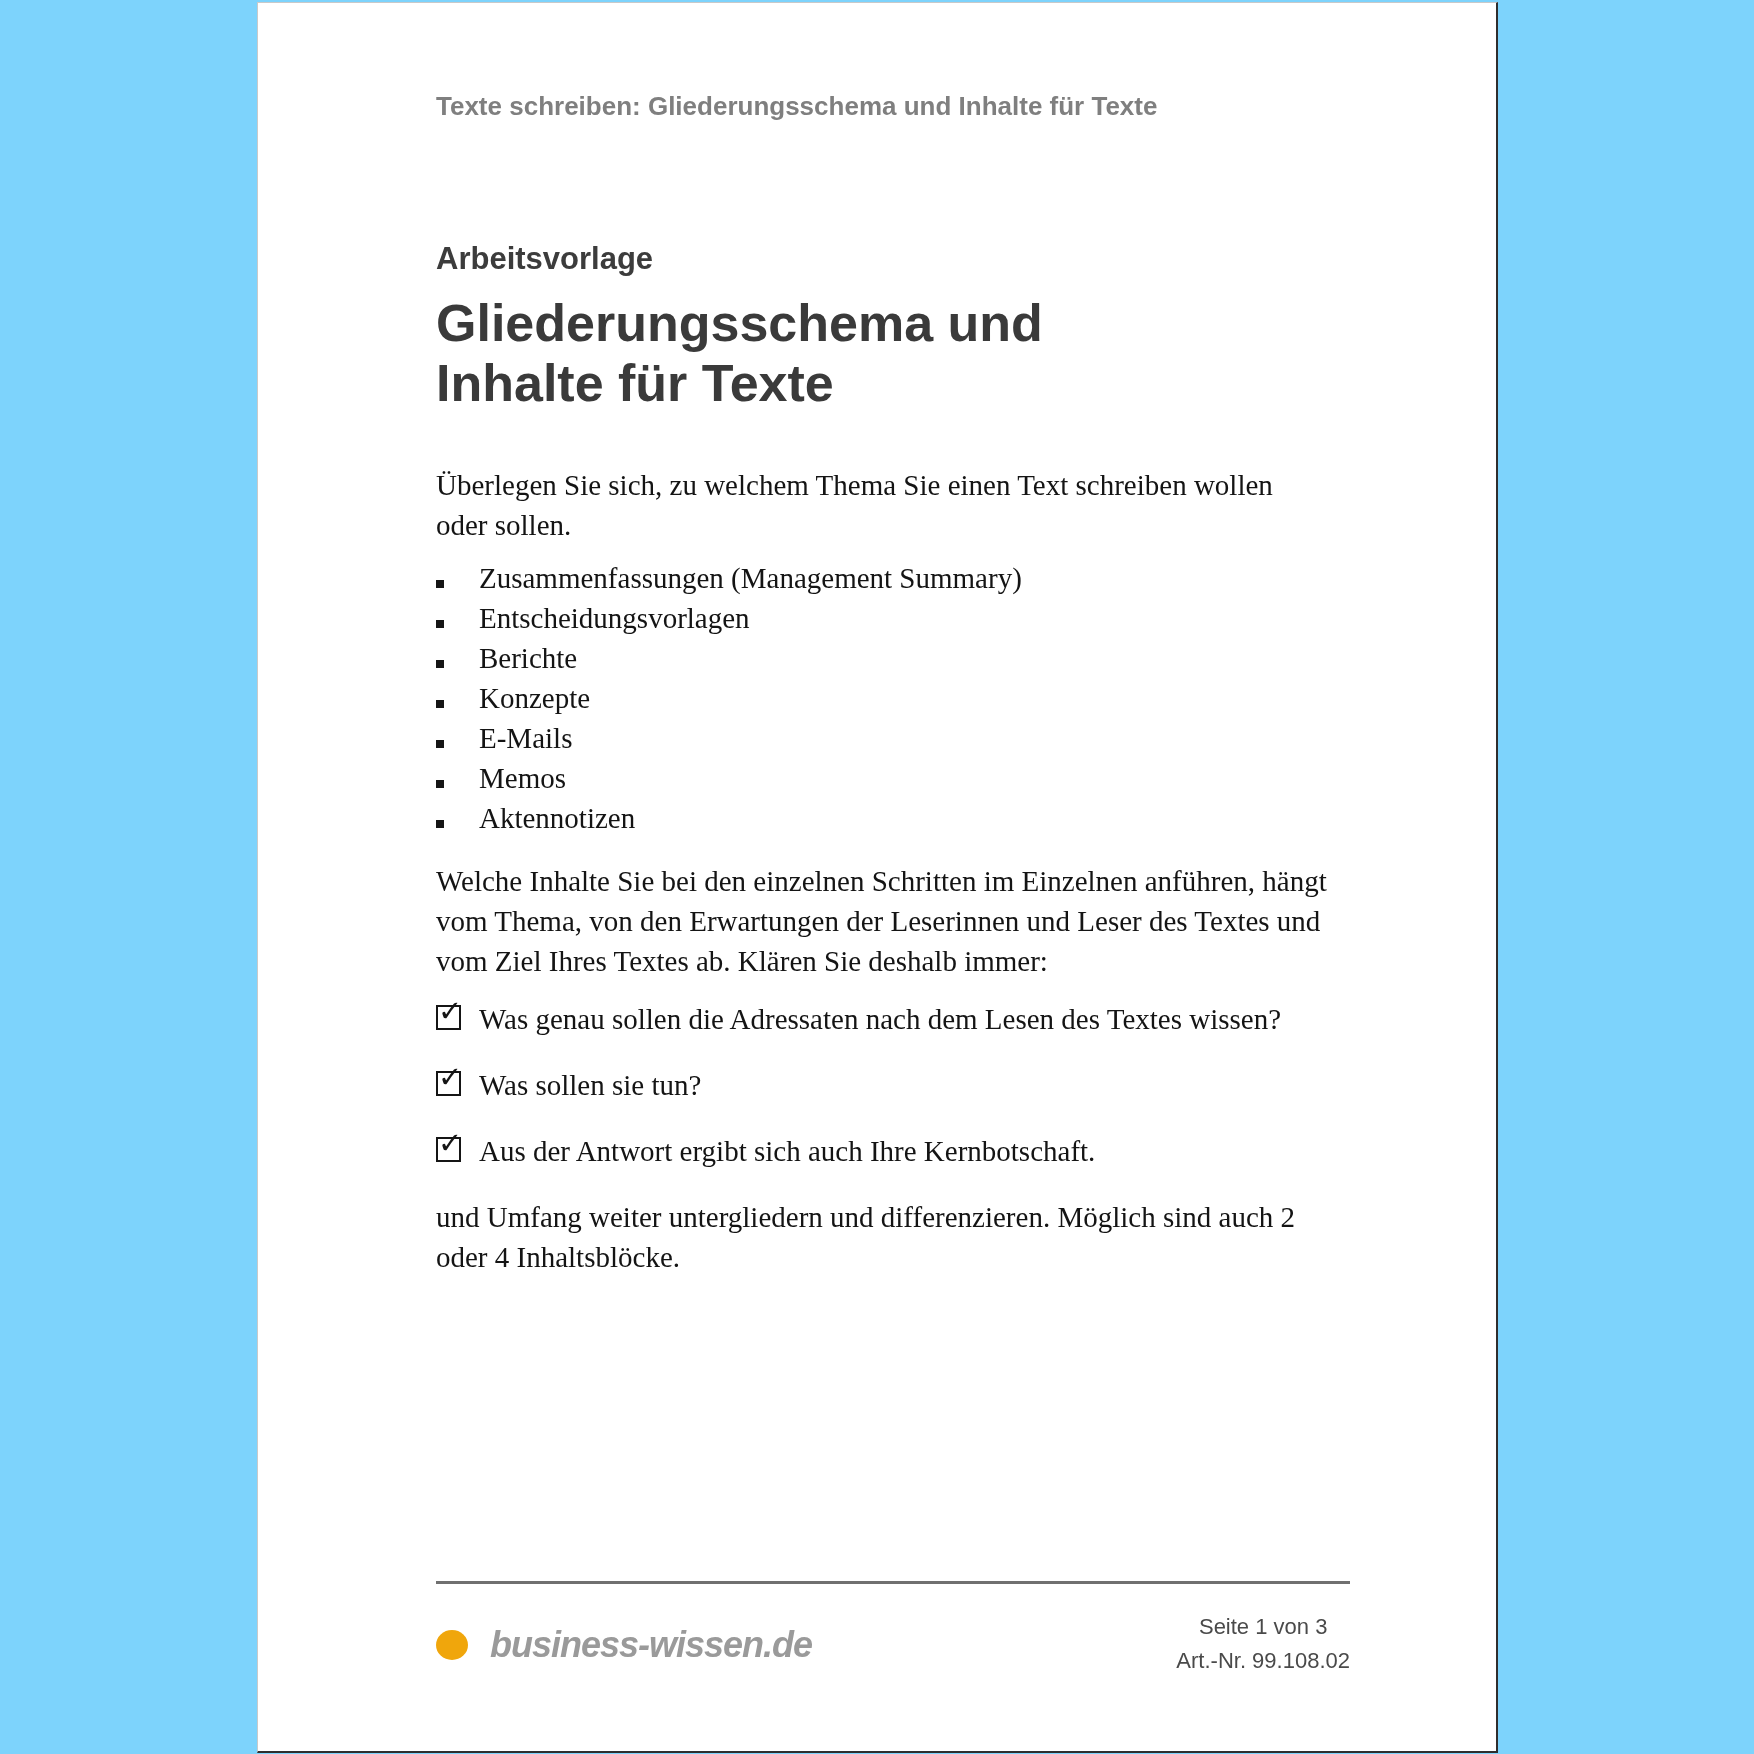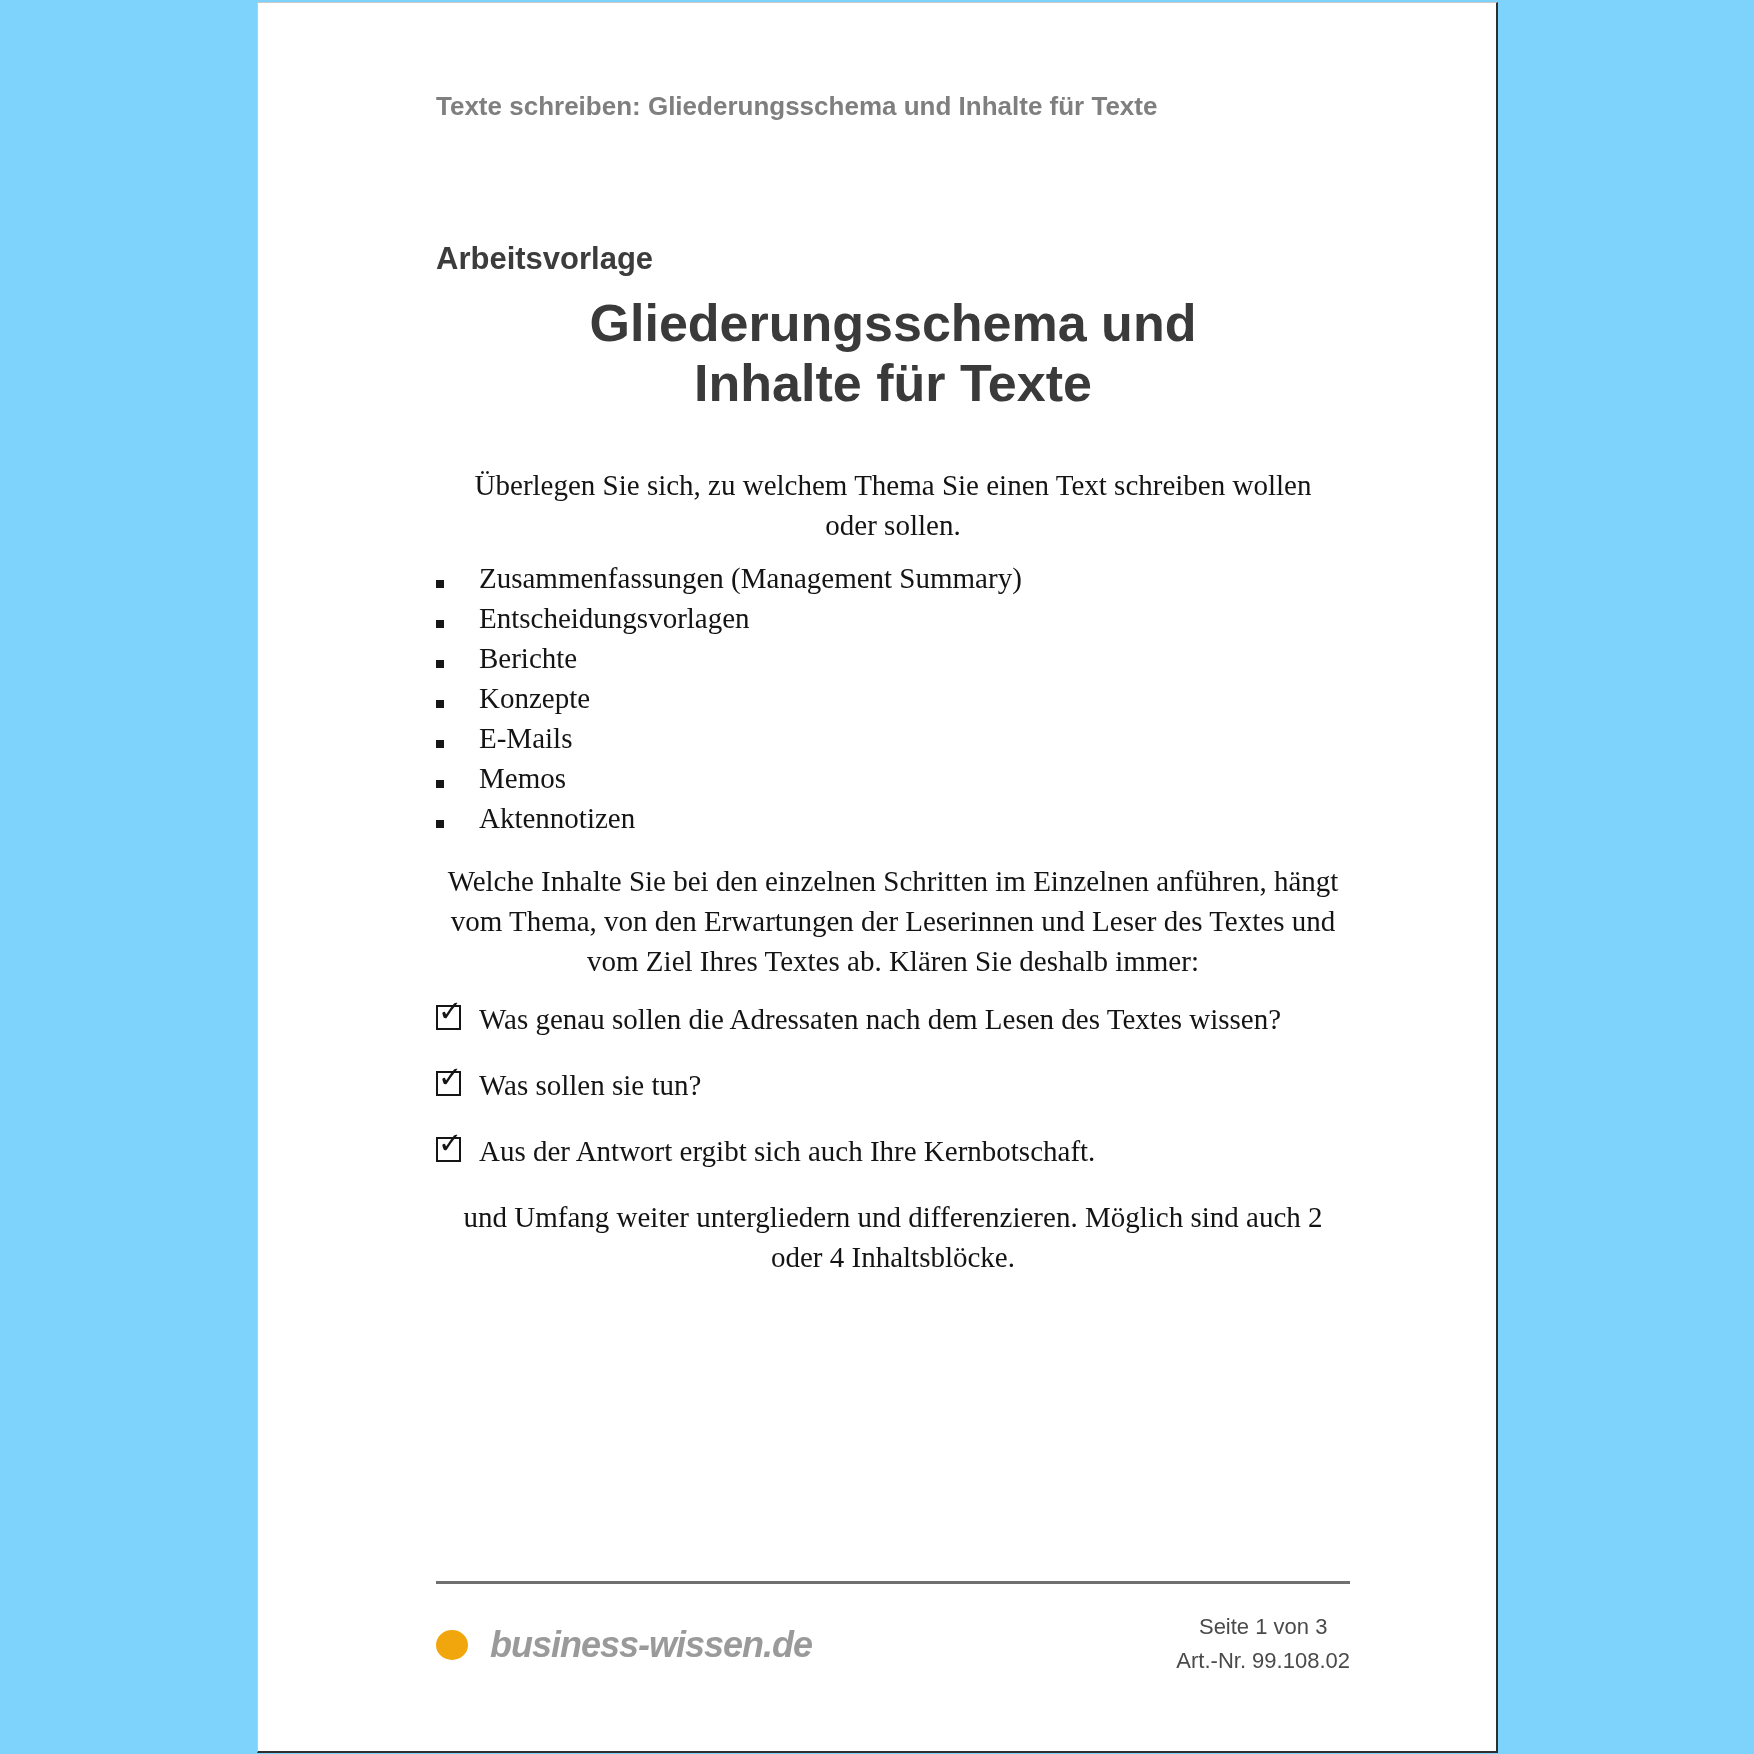--- a/index.html
+++ b/index.html
@@ -6,26 +6,26 @@
   .canvas{position:relative;width:1754px;height:1754px;background:#7dd3fc;overflow:hidden;
           font-family:"Liberation Sans",sans-serif;}
   .page{position:absolute;left:257px;top:2px;width:1238px;height:1748px;background:#ffffff;
         border-top:1px solid #c9c9c9;border-left:1px solid #c9c9c9;
         border-right:2px solid #2e2e2e;border-bottom:2px solid #2e2e2e;}
   .content{position:absolute;left:178px;top:0;width:914px;}
 
   .running-header{margin-top:88px;font-size:26px;font-weight:bold;color:#7f7f7f;line-height:1.2;}
 
   .kicker{margin-top:118px;font-size:31px;color:#3c3c3c;line-height:1.2;font-weight:bold;}
-  .doc-title{margin:16px 0 0 0;font-size:52px;font-weight:bold;color:#3a3a3a;line-height:60px;text-align:center;}
+  .doc-title{margin:16px 0 0 0;font-size:52px;font-weight:bold;color:#3a3a3a;line-height:60px;}
   .doc-title span{display:block;}
 
   .body-text{font-family:"Liberation Serif",serif;font-size:29px;color:#141414;}
   .para{margin:0 0 13px 0;line-height:40px;}
-  .para span{display:block;text-align:center;}
+  .para span{display:block;}
   .first-para{margin-top:52px;}
 
   ul.square-list{list-style:none;margin:12px 0 23px 0;padding:0;}
   ul.square-list li{display:flex;line-height:40px;}
   .marker-cell{flex:0 0 43px;}
   .bullet-square{display:inline-block;width:8px;height:8px;background:#151515;margin-top:15px;}
 
   .checklist{margin-top:18px;}
   .check-item{display:flex;line-height:40px;margin-bottom:25px;}
   .check-item:last-child{margin-bottom:0;}

